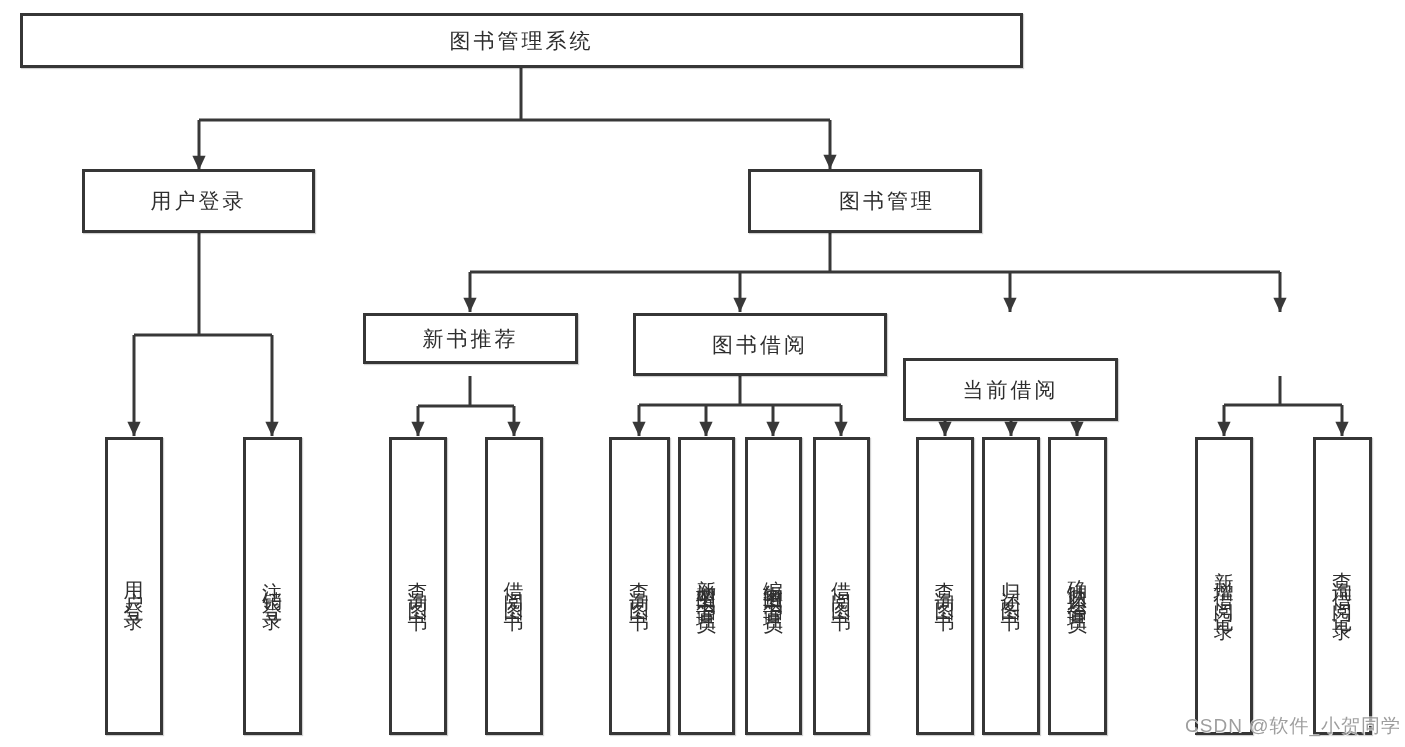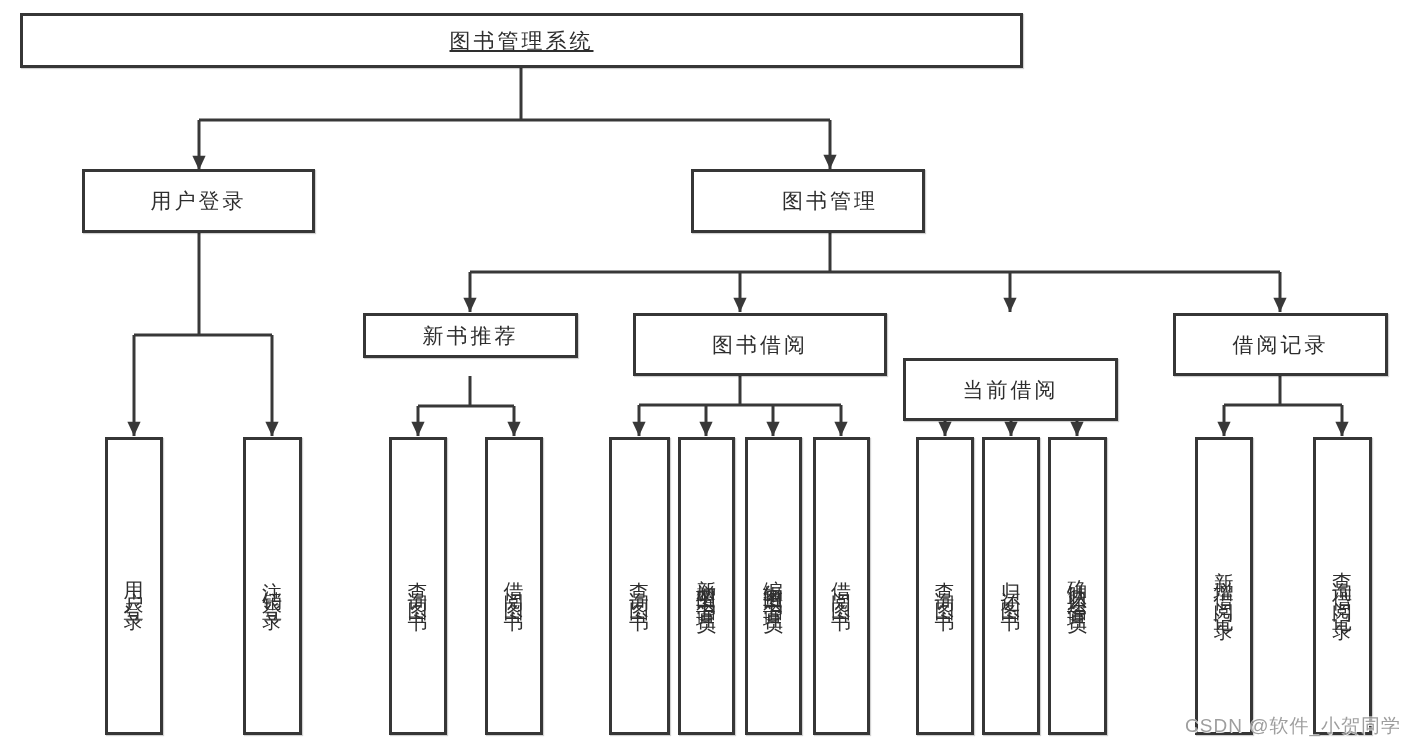--- a/index.html
+++ b/index.html
@@ -81,42 +81,39 @@
       <path d="M1077 405 V436" marker-end="url(#arrw)"></path>
     </g>
     <g stroke="#383838" stroke-width="3" fill="none">
       <path d="M1280 376 V405"></path>
       <path d="M1224 405 H1342"></path>
       <path d="M1224 405 V436" marker-end="url(#arrw)"></path>
       <path d="M1342 405 V436" marker-end="url(#arrw)"></path>
     </g>
   </svg>
 
-  <div class="node hnode root" style="left:20px;top:13px;width:1003px;height:55px;text-decoration:underline;">
+  <div class="node hnode root" style="left:20px;top:13px;width:1003px;height:55px;">
     <span>图书管理系统</span>
   </div>
 
   <div class="node hnode" style="left:82px;top:169px;width:233px;height:64px;">
     <span>用户登录</span>
   </div>
-  <div class="node hnode" style="left:691px;top:169px;width:234px;height:64px;padding-left:44px;">
+  <div class="node hnode" style="left:748px;top:169px;width:234px;height:64px;padding-left:44px;">
     <span>图书管理</span>
   </div>
 
-  <div class="node hnode" style="left:363px;top:313px;width:215px;height:45px;">
+  <div class="node hnode" style="left:363px;top:313px;width:215px;height:51px;">
     <span>新书推荐</span>
   </div>
   <div class="node hnode" style="left:633px;top:313px;width:254px;height:63px;">
     <span>图书借阅</span>
   </div>
   <div class="node hnode" style="left:903px;top:313px;width:215px;height:63px;margin-top:45px;">
     <span>当前借阅</span>
-  </div>
-  <div class="node hnode" style="left:1173px;top:313px;width:215px;height:63px;">
-    <span>借阅记录</span>
   </div>
 
   <div class="node vnode" style="left:105px;top:437px;width:58px;height:298px;">
     <span>用户登录</span>
   </div>
   <div class="node vnode" style="left:243px;top:437px;width:59px;height:298px;">
     <span>注销登录</span>
   </div>
 
   <div class="node vnode" style="left:389px;top:437px;width:58px;height:298px;">

